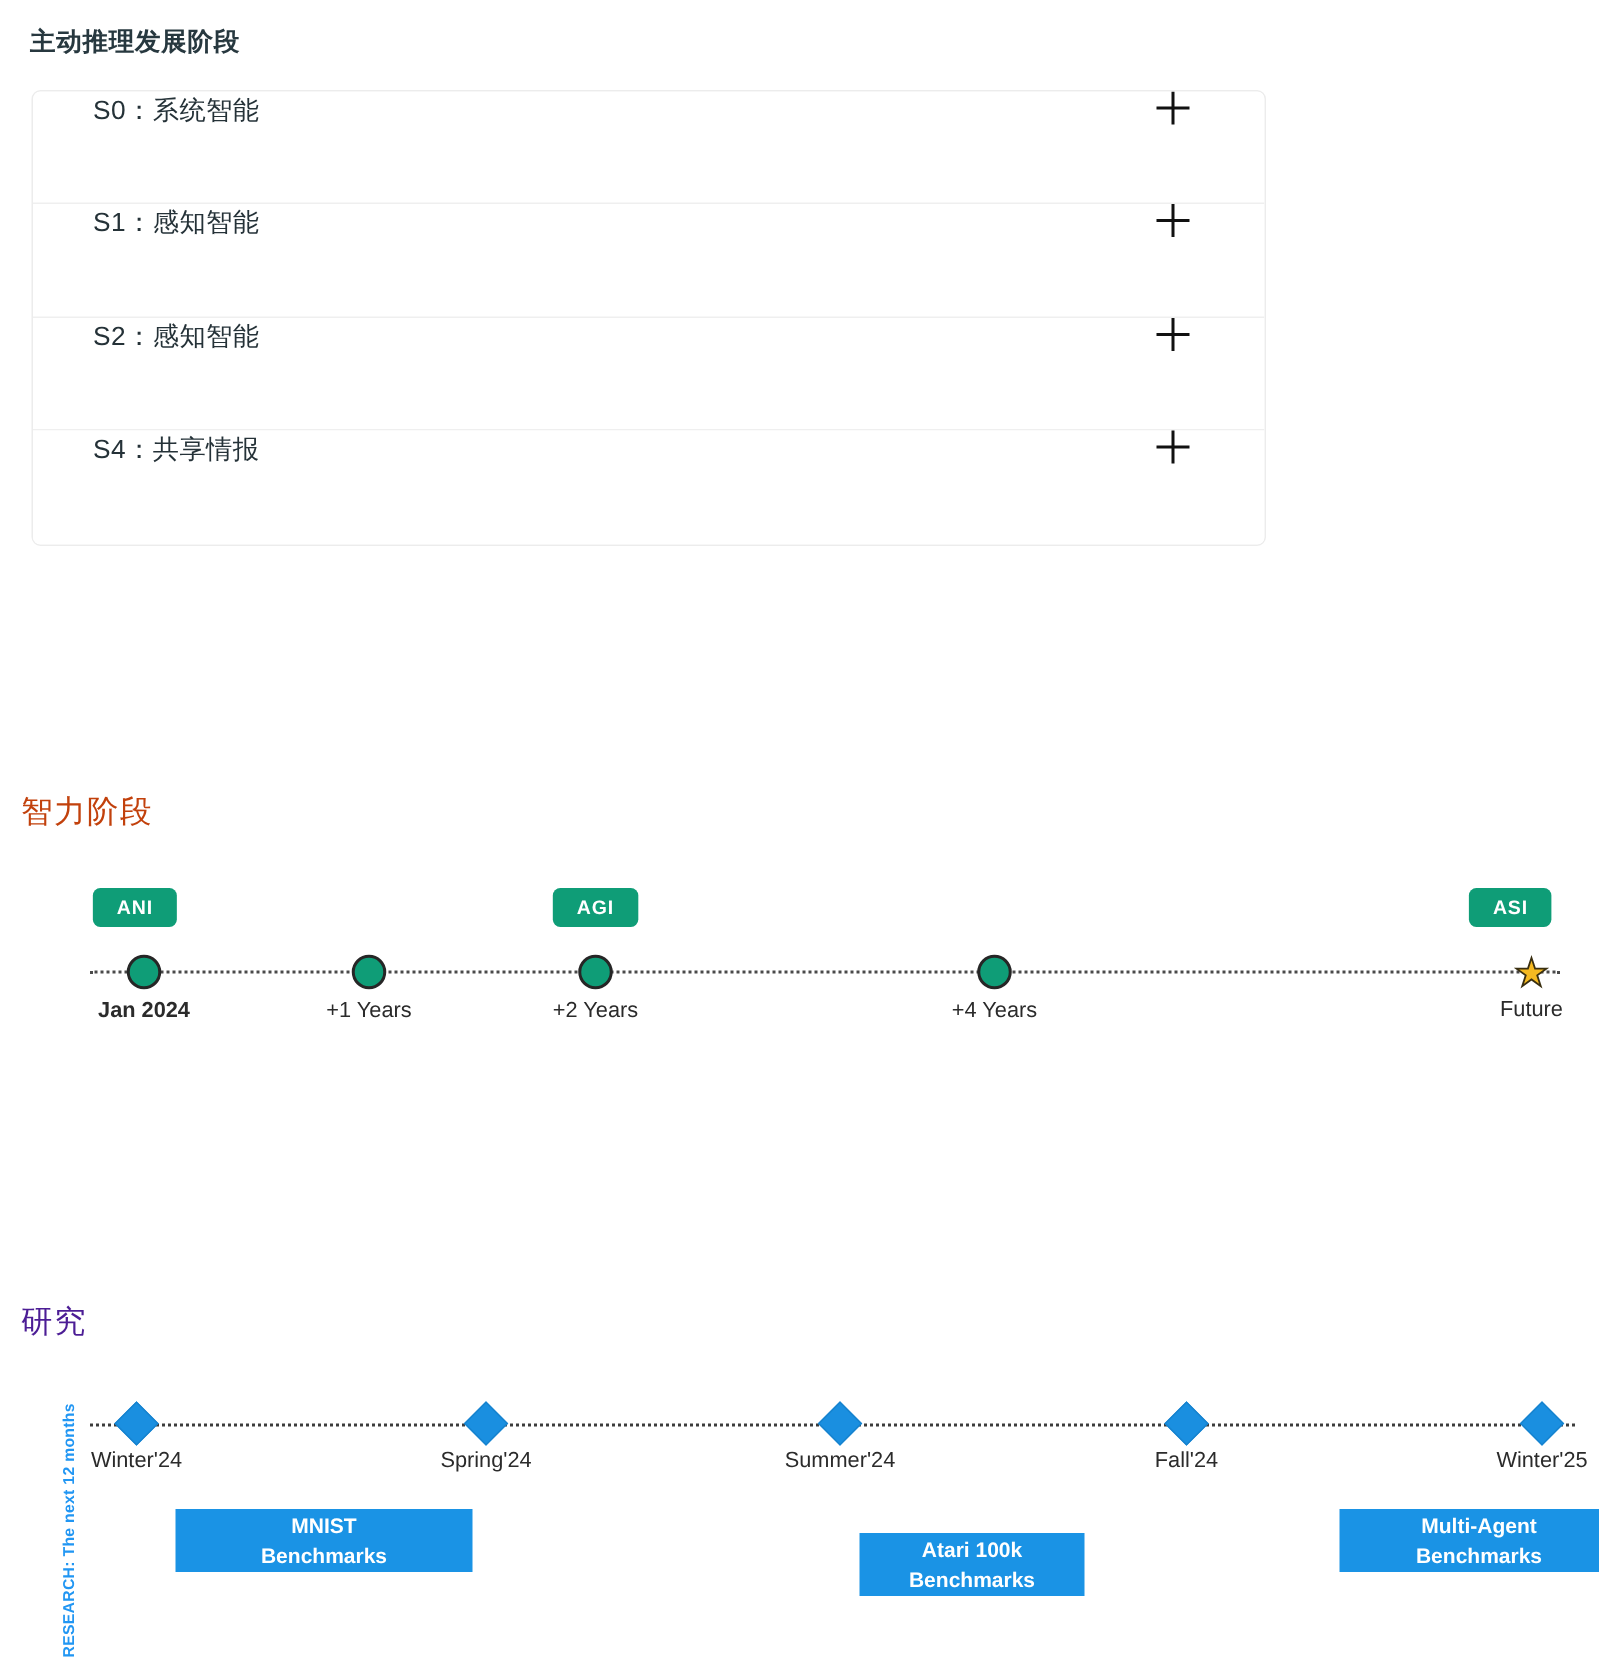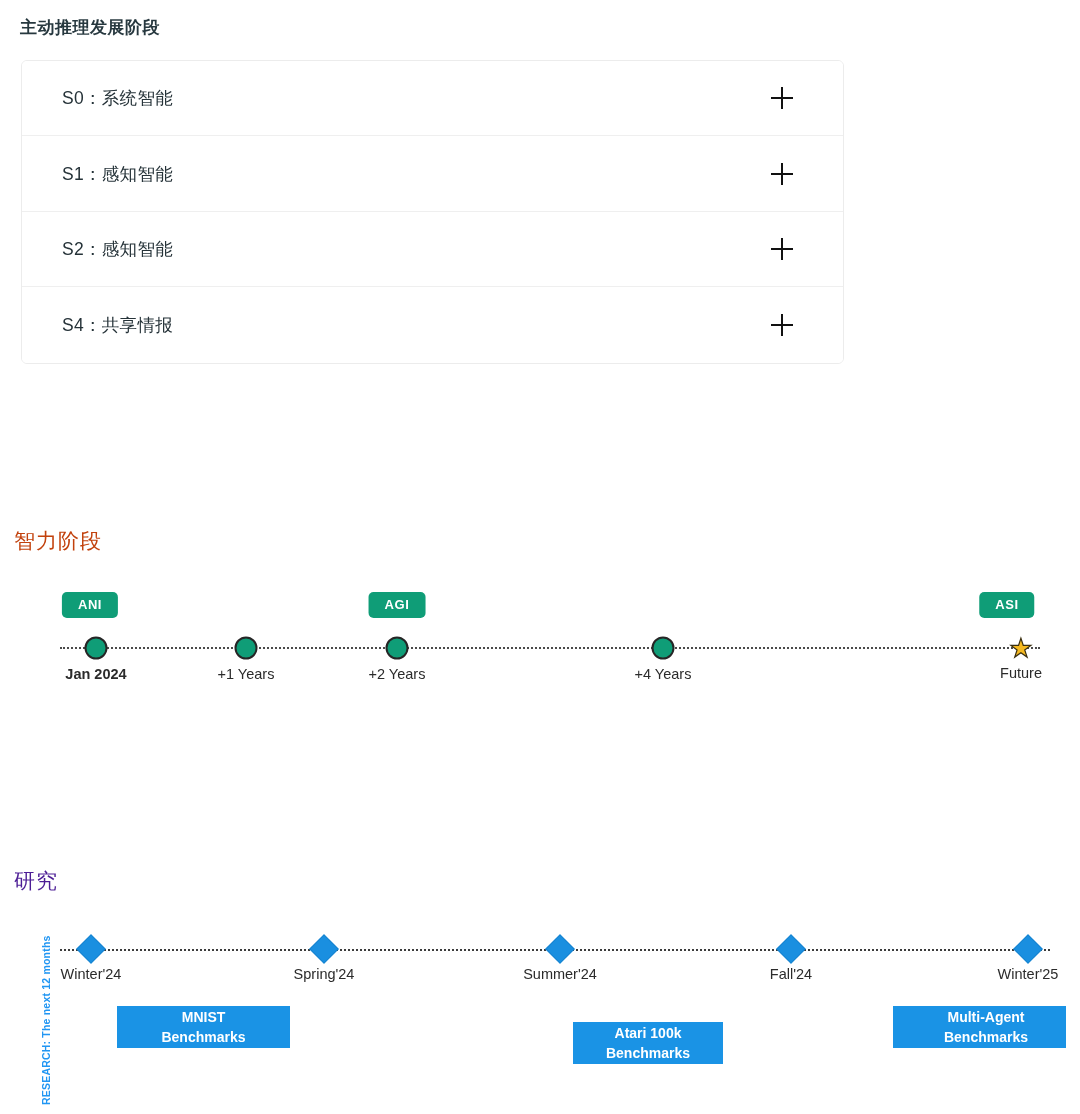--- a/index.html
+++ b/index.html
@@ -28,21 +28,21 @@
     left: 21px; top: 60px;
     width: 823px;
     border: 1px solid #ececec;
     border-radius: 6px;
     background: #fff;
     overflow: hidden;
   }
   .acc-item {
     height: 75.4px;
     display: flex;
-    align-items: center;
+    align-items: flex-start;
     padding: 0 30px 0 40px;
     border-bottom: 1px solid #efefef;
     background: #fff;
   }
   .acc-item:last-child { border-bottom: none; }
   .acc-label {
     flex: 1;
     font-size: 17.5px;
     color: #253238;
     letter-spacing: .3px;
@@ -235,21 +235,21 @@
 <div class="res-node" style="left: 91px;"></div>
 <div class="res-label" style="left: 91px;">Winter'24</div>
 <div class="res-node" style="left: 324px;"></div>
 <div class="res-label" style="left: 324px;">Spring'24</div>
 <div class="res-node" style="left: 560px;"></div>
 <div class="res-label" style="left: 560px; text-align: center;">Summer'24</div>
 <div class="res-node" style="left: 791px;"></div>
 <div class="res-label" style="left: 791px;">Fall'24</div>
 <div class="res-node" style="left: 1028px;"></div>
 <div class="res-label" style="left: 1028px;">Winter'25</div>
-<div class="bench" style="left: 117px; width: 173px;">
+<div class="bench" style="left: 117px; width: 198px;">
     <span>MNIST</span>
     <span>Benchmarks</span>
   </div>
 <div class="bench" style="left: 573px; width: 150px; margin-top: 16px;">
     <span>Atari 100k</span>
     <span>Benchmarks</span>
   </div>
 <div class="bench" style="left: 893px; width: 173px; padding-left: 13px;">
     <span>Multi-Agent</span>
     <span>Benchmarks</span>

